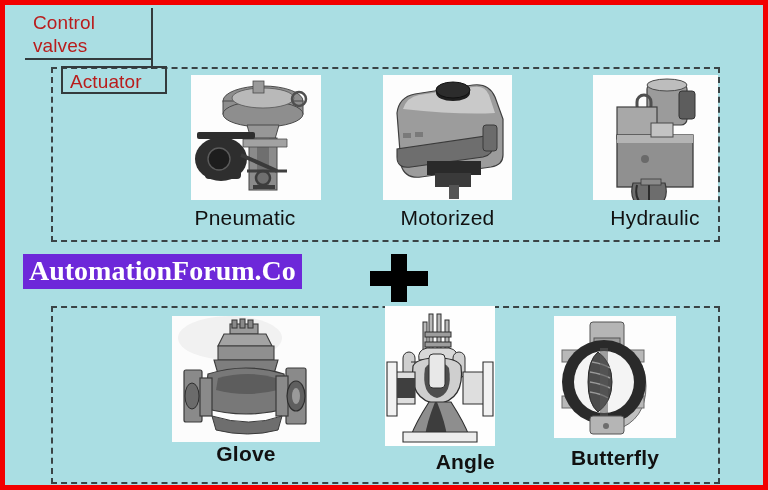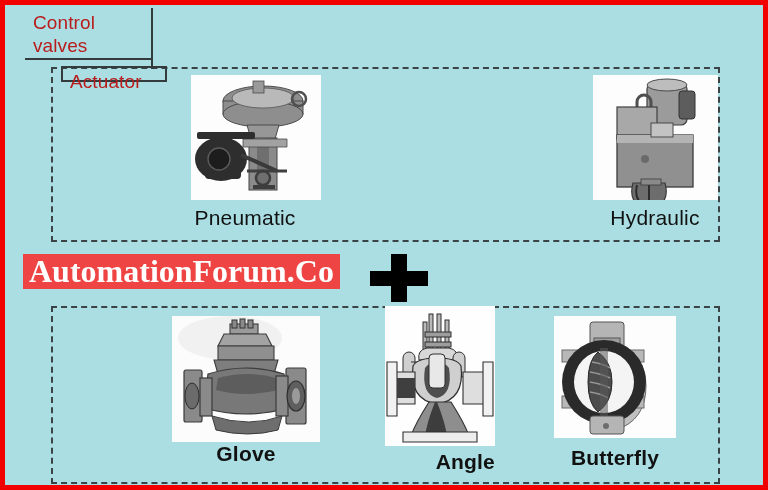--- a/index.html
+++ b/index.html
@@ -31,21 +31,21 @@
   }
   #node-control{
     left:20px;top:3px;width:128px;height:52px;
     border-top:none;border-left:none;
   }
   #node-control-rightstub{
     position:absolute;left:146px;top:3px;width:2px;height:61px;
     background:#333b3d;
   }
   #node-actuator{
-    left:56px;top:61px;width:106px;height:16px;
+    left:56px;top:61px;width:106px;height:28px;
     padding:1px 7px;
     font-size:19px;line-height:26px;
   }
   #node-body{
     left:53px;top:302px;width:96px;height:30px;
     padding:1px 7px;
     font-size:19px;line-height:28px;
   }
   
   .group{
@@ -93,25 +93,25 @@
   #item-angle .frame{width:110px;height:140px;}
   #item-butterfly{left:549px;top:311px;width:122px;}
   #item-butterfly .frame{width:122px;height:122px;}
   #item-glove .caption{margin-top:0;}
   #item-angle .caption{margin-top:4px;}
   #item-butterfly .caption{margin-top:8px;}
 
   
   #watermark{
     position:absolute;left:18px;top:249px;
-    background:#ef4444;
+    background:#6d28d9;
     color:#ffffff;
     font-family:"Liberation Serif",serif;
     font-weight:bold;
-    font-size:32px;
+    font-size:28px;
     line-height:30px;
     padding:2px 6px 3px 6px;
     letter-spacing:0px;
     white-space:nowrap;
   }
   #plus-sign{
     position:absolute;left:365px;top:249px;
     width:58px;height:48px;
   }
   #plus-sign .bar-h{
@@ -163,20 +163,41 @@
         <circle cx="28" cy="84" r="11" fill="#1d1d1d" stroke="#5b5b5b" stroke-width="1.4"></circle>
         <path d="M50 80 L86 96" stroke="#3a3a3a" stroke-width="4" fill="none"></path>
         <path d="M56 96 h40" stroke="#3f3f3f" stroke-width="3"></path>
         <circle cx="72" cy="103" r="7" fill="none" stroke="#3d3d3d" stroke-width="2.5"></circle>
         <path d="M62 112 h22" stroke="#3d3d3d" stroke-width="4"></path>
       </svg>
     </span>
     <span class="caption">Pneumatic</span>
   </div>
 
+  <div class="item" id="item-motorized">
+    <span class="frame">
+      <svg width="129" height="125" viewBox="0 0 129 125">
+        <rect width="129" height="125" fill="#fdfdfd"></rect>
+        <path d="M14 38 q2 -16 18 -19 l58 -9 q16 -2 22 12 l8 22 v36 q0 10 -12 12 l-70 10 q-16 2 -20 -12 z" fill="#9c9c9c" stroke="#3f3f3f" stroke-width="1.2"></path>
+        <path d="M20 34 q4 -12 16 -14 l54 -8 q12 -2 16 8 l6 18 q-36 2 -92 -4 z" fill="#c9c9c9"></path>
+        <ellipse cx="70" cy="18" rx="17" ry="8" fill="#1f1f1f"></ellipse>
+        <ellipse cx="70" cy="15" rx="17" ry="8" fill="#2c2c2c" stroke="#111" stroke-width="1"></ellipse>
+        <path d="M14 74 l0 8 q0 12 14 10 l72 -10 q10 -2 10 -12 l0 -10 z" fill="#6e6e6e" stroke="#3a3a3a" stroke-width="1.1"></path>
+        <rect x="44" y="86" width="54" height="14" fill="#2a2a2a"></rect>
+        <rect x="52" y="98" width="36" height="14" fill="#3a3a3a"></rect>
+        <rect x="66" y="110" width="10" height="14" fill="#545454"></rect>
+        <rect x="100" y="50" width="14" height="26" rx="3" fill="#6b6b6b" stroke="#3a3a3a" stroke-width="1"></rect>
+        <g fill="#7a7a7a">
+          <rect x="20" y="58" width="8" height="5"></rect>
+          <rect x="32" y="57" width="8" height="5"></rect>
+        </g>
+      </svg>
+    </span>
+    <span class="caption">Motorized</span>
+  </div>
 
   <div class="item" id="item-hydraulic">
     <span class="frame">
       <svg width="125" height="125" viewBox="0 0 125 125">
         <rect width="125" height="125" fill="#fdfdfd"></rect>
         <rect x="54" y="8" width="40" height="42" rx="6" fill="#9b9b9b" stroke="#3f3f3f" stroke-width="1.2"></rect>
         <ellipse cx="74" cy="10" rx="20" ry="6" fill="#bdbdbd" stroke="#4a4a4a" stroke-width="1"></ellipse>
         <rect x="86" y="16" width="16" height="28" rx="3" fill="#5d5d5d" stroke="#333" stroke-width="1"></rect>
         <rect x="44" y="20" width="14" height="18" rx="7" fill="none" stroke="#4f4f4f" stroke-width="3"></rect>
         <rect x="24" y="32" width="40" height="32" fill="#a8a8a8" stroke="#404040" stroke-width="1.2"></rect>

